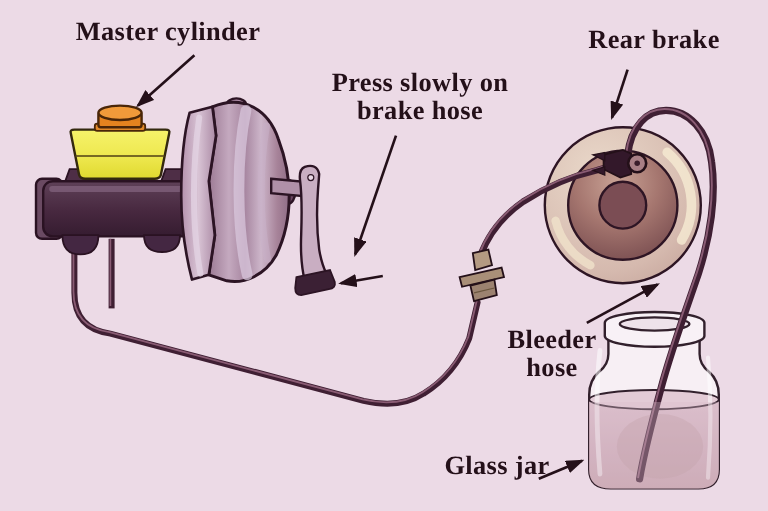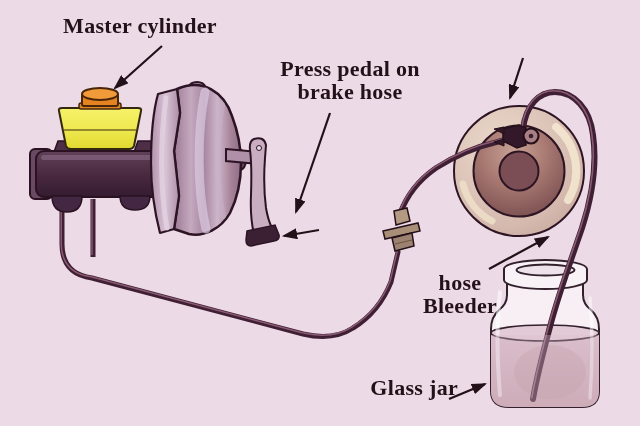--- a/index.html
+++ b/index.html
@@ -173,24 +173,25 @@
     <line x1="319" y1="230" x2="284" y2="236" marker-end="url(#arrowHead)"></line>
     <line x1="523" y1="58" x2="510" y2="98" marker-end="url(#arrowHead)"></line>
     <line x1="489" y1="269" x2="548" y2="237" marker-end="url(#arrowHead)"></line>
     <line x1="449" y1="399" x2="485" y2="384" marker-end="url(#arrowHead)"></line>
   </g>
 </svg>
 
   <div class="label" style="left:42px;top:14px;width:196px;">Master cylinder</div>
 
   <div class="label" style="left:258px;top:57px;width:184px;">
-    <div>Press pedal on</div>
+    <div>Press slowly on</div>
     <div>brake hose</div>
   </div>
 
+  <div class="label" style="left:470px;top:21px;width:150px;">Rear brake</div>
 
   <div class="label" style="left:404px;top:271px;width:112px;">
+    <div>Bleeder</div>
     <div>hose</div>
-    <div>Bleeder</div>
   </div>
 
   <div class="label" style="left:342px;top:376px;width:116px;text-align:right;">Glass jar</div>
 </div>
 
 </body></html>

